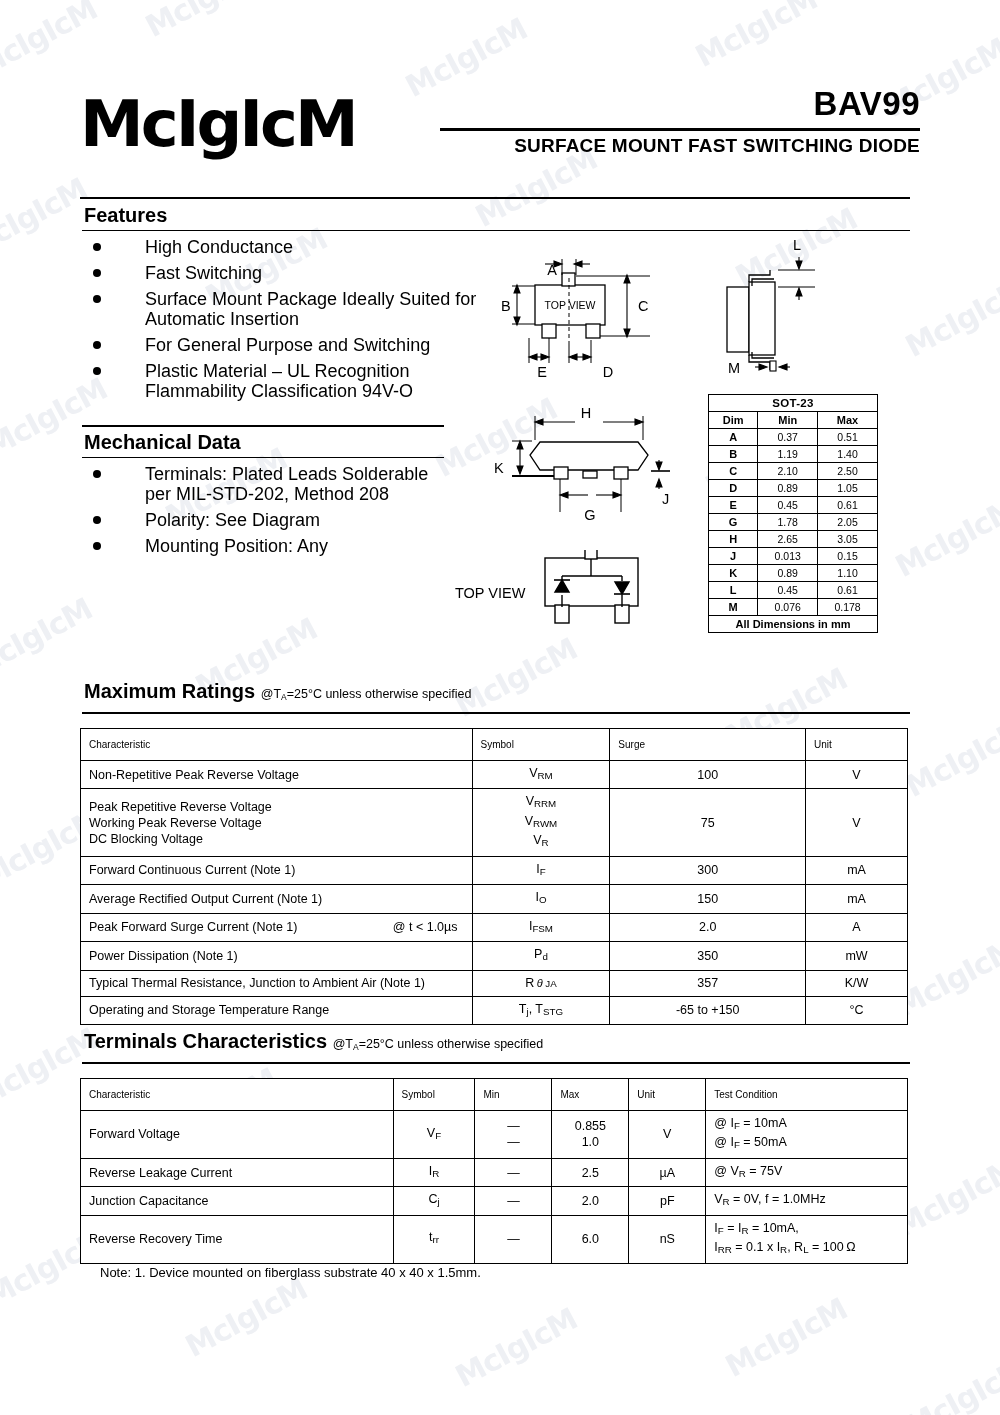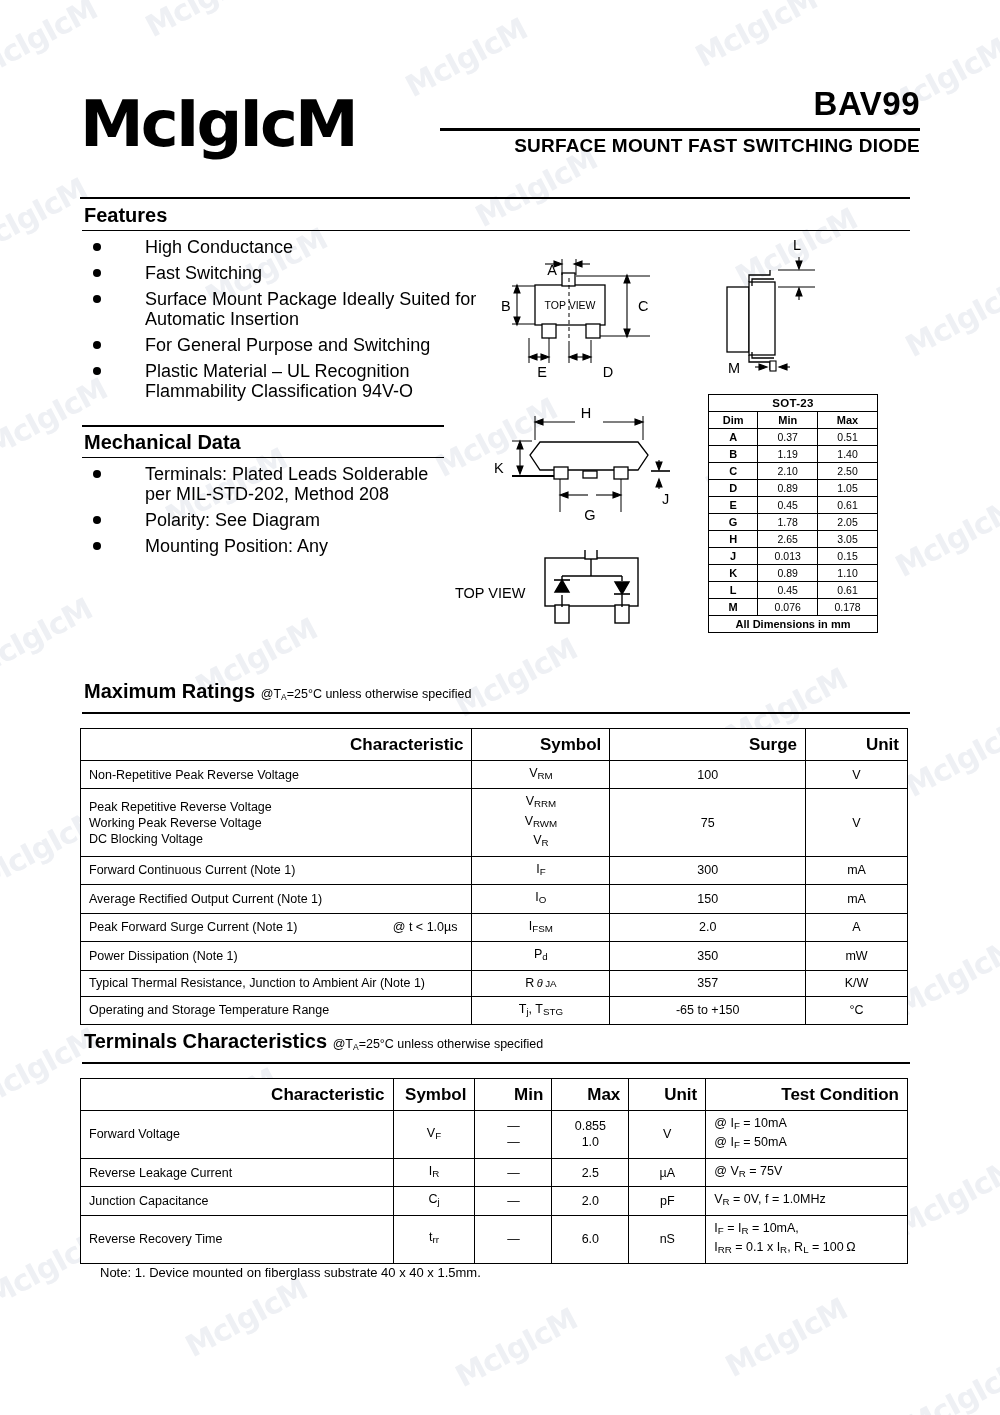--- a/index.html
+++ b/index.html
@@ -163,23 +163,23 @@
     border-collapse: collapse;
     background: #fff;
     font-size: 12.5px;
   }
   table.dt th, table.dt td {
     border: 1px solid #000;
     padding: 4px 8px;
     line-height: 16px;
   }
   table.dt thead th {
-    font-weight: 700;
-    font-size: 17px;
-    text-align: right;
+    font-weight: 400;
+    font-size: 10px;
+    text-align: left;
     height: 32px;
   }
   table.dt td.c { text-align: center; }
   table.dt td.l { text-align: left; margin-left: 17px; }
 
   .note {
     position: absolute;
     left: 100px; top: 1265px;
     font-size: 13px;
   }

